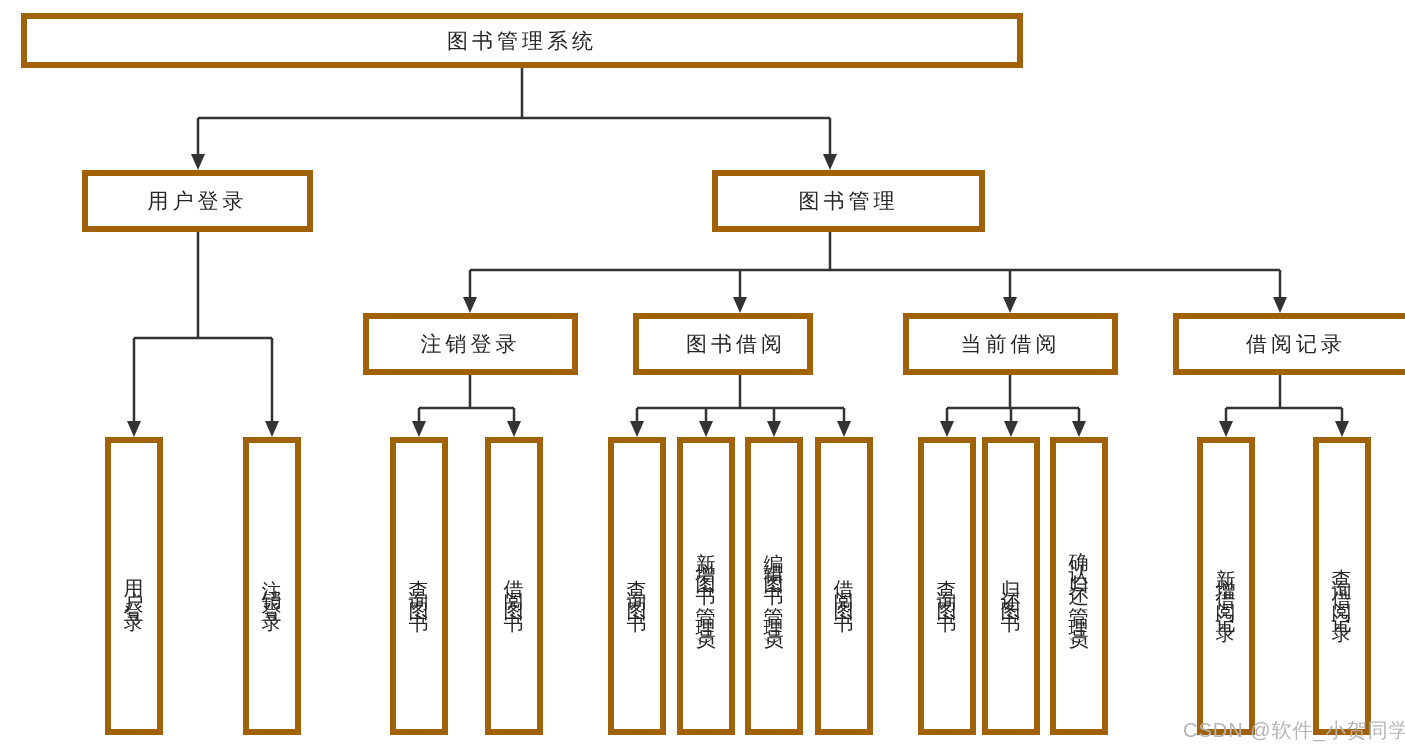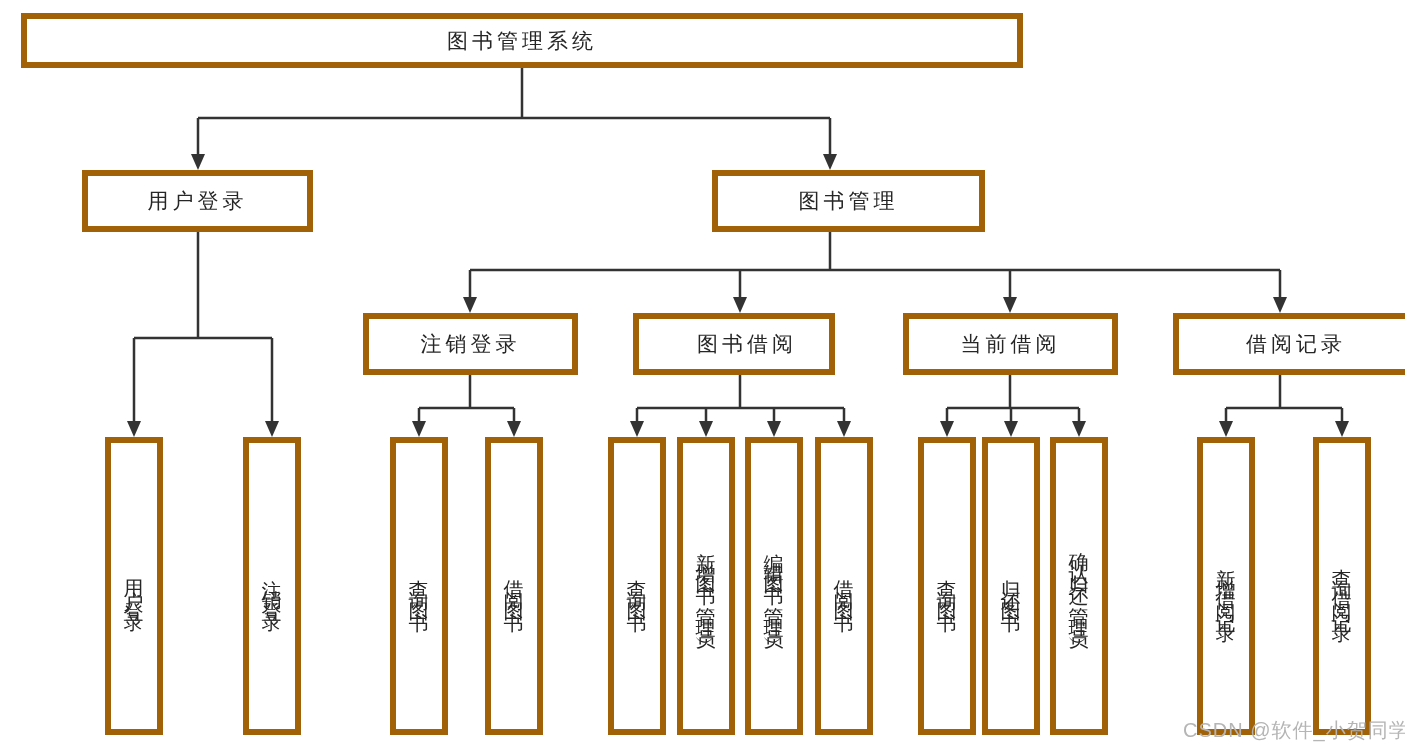--- a/index.html
+++ b/index.html
@@ -111,21 +111,21 @@
   <div class="node hnode l2-node" style="left:82px; top:170px; width:231px;">
     <span>用户登录</span>
   </div>
   <div class="node hnode l2-node" style="left:712px; top:170px; width:273px;">
     <span>图书管理</span>
   </div>
 
   <div class="node hnode l3-node" style="left:363px; top:313px; width:215px;">
     <span>注销登录</span>
   </div>
-  <div class="node hnode l3-node" style="left:633px; top:313px; width:202px;padding-left:26px;">
+  <div class="node hnode l3-node" style="left:633px; top:313px; width:180px;padding-left:26px;">
     <span>图书借阅</span>
   </div>
   <div class="node hnode l3-node" style="left:903px; top:313px; width:215px;">
     <span>当前借阅</span>
   </div>
   <div class="node hnode l3-node" style="left:1173px; top:313px; width:246px;">
     <span>借阅记录</span>
   </div>
 
   <div class="node leaf" style="left:105px;">

